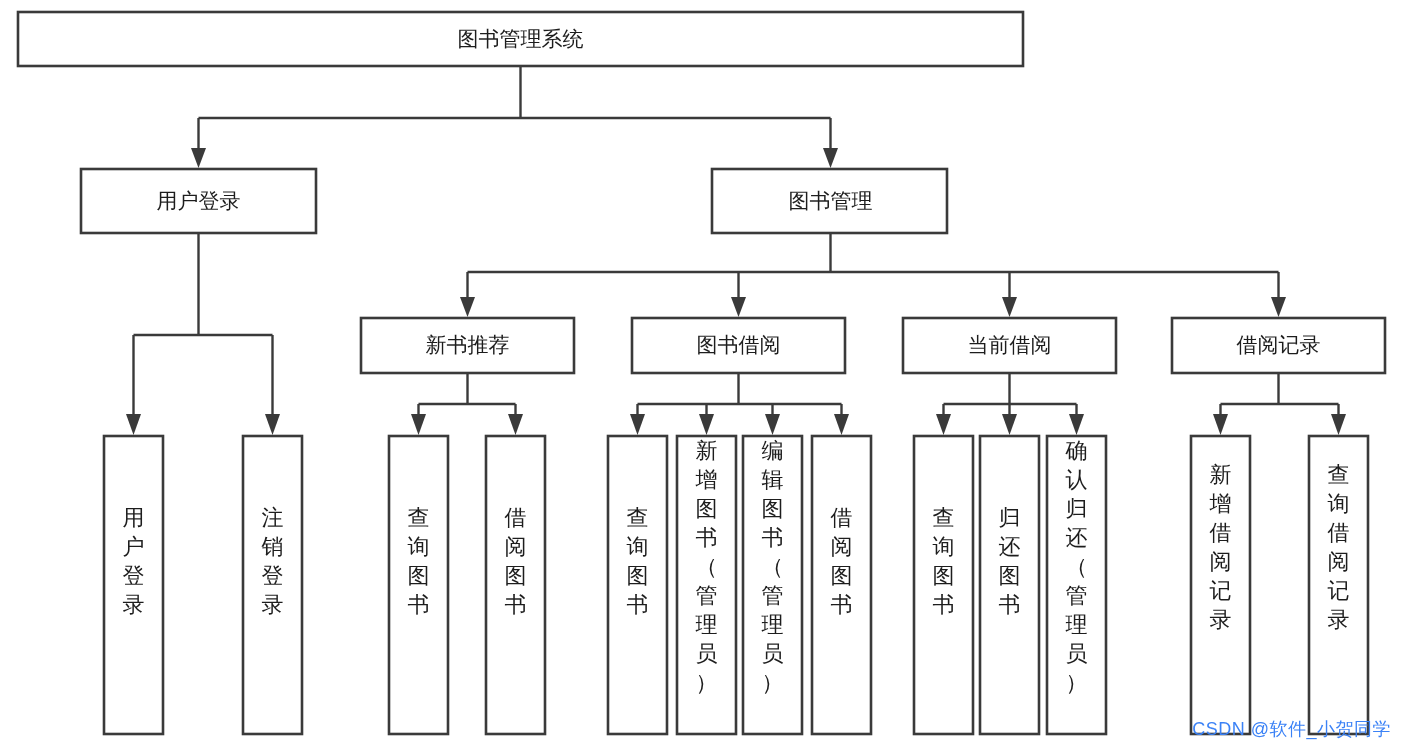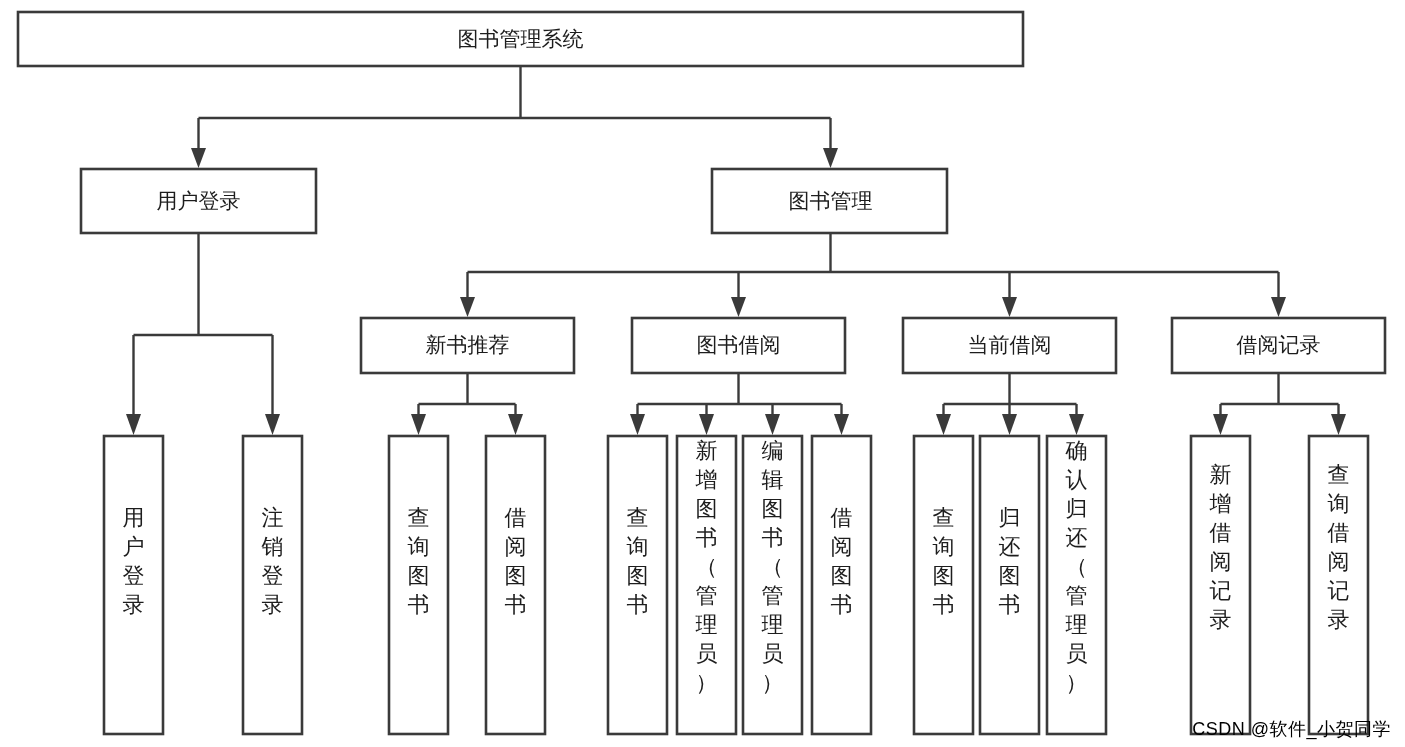--- a/index.html
+++ b/index.html
@@ -48,21 +48,21 @@
     font-size: 22px;
     fill: #1d1d1d;
     text-anchor: middle;
   }
   .watermark {
     position: absolute;
     right: 14px;
     bottom: 6px;
     font-family: "Liberation Sans", "DejaVu Sans", sans-serif;
     font-size: 18px;
-    color: #000000;
+    color: #3b82f6;
     letter-spacing: 0.5px;
     white-space: nowrap;
     pointer-events: none;
     text-align: center;
   }
 </style>
 </head>
 <body>
 
 <svg id="diagram" viewBox="0 0 1405 747" xmlns="http://www.w3.org/2000/svg">

